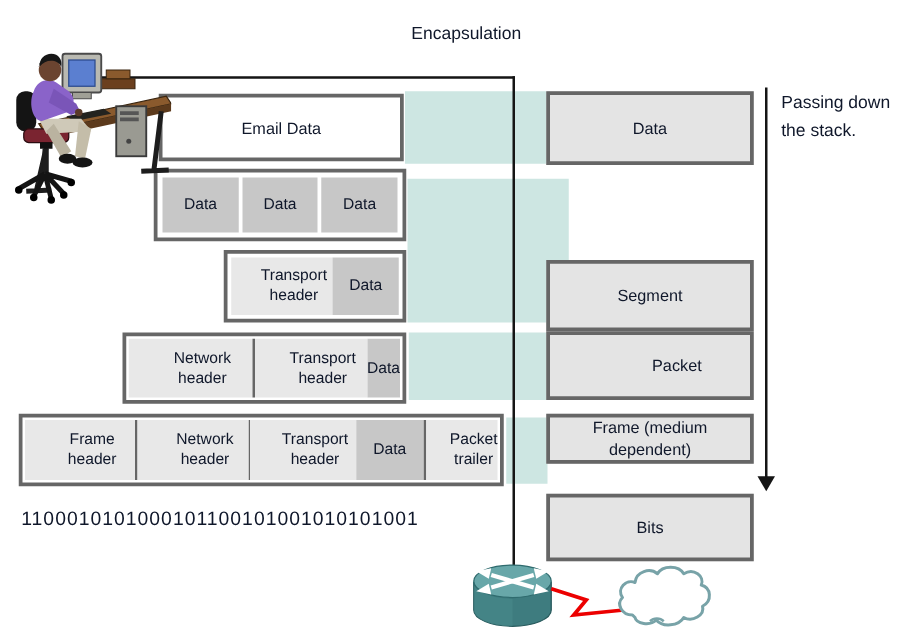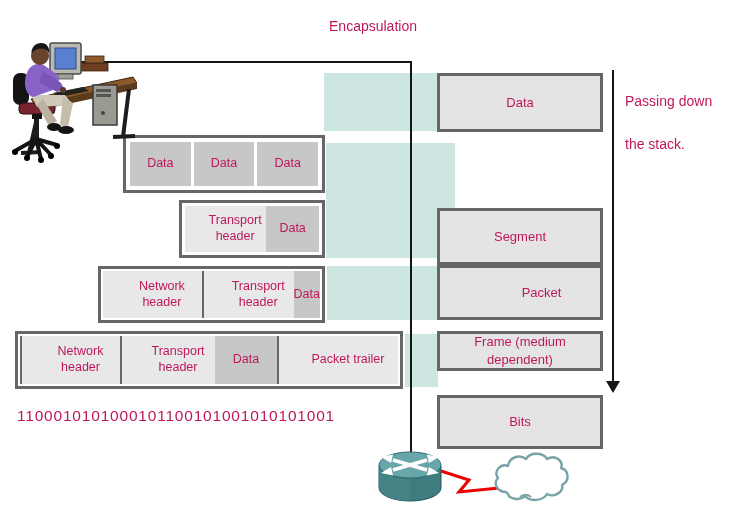--- a/index.html
+++ b/index.html
@@ -1,18 +1,18 @@
 <!DOCTYPE html>
 <html><head>
 <meta charset="utf-8">
 <style>
   html,body { margin:0; padding:0; background:#fff; }
   #canvas {
     position:relative; width:732px; height:514px; background:#ffffff;
-    font-family:"Liberation Sans", sans-serif; color:#be185d; overflow:hidden;
+    font-family:"Liberation Sans", sans-serif; color:#0f172a; overflow:hidden;
   }
   .abs { position:absolute; }
   
   #title { left:283px; top:18px; width:180px; text-align:center; font-size:14px; }
   
   .band { background:#cde6e2; z-index:1; }
   #band1 { left:324px; top:73px;  width:113px; height:58px; }
   #band2 { left:326px; top:143px; width:129px; height:115px; }
   #band3 { left:327px; top:266px; width:111px; height:54px; }
   #band4 { left:405px; top:334px; width:33px;  height:53px; }
@@ -42,21 +42,21 @@
          box-sizing:border-box; display:flex; align-items:center; justify-content:center;
          text-align:center; font-size:13px; line-height:1.35; z-index:3; }
   #pdu-data    { top:73px;  height:59px; }
   #pdu-segment { top:168px; height:57px;margin-top:40px; }
   #pdu-packet  { top:265px; height:55px;padding-left:43px; }
   #pdu-frame   { top:331px; height:40px; }
   #pdu-frame span { display:inline-block; max-width:112px; }
   #pdu-bits    { top:395px; height:54px; }
   
   #note { left:625px; top:70px; width:108px; font-size:14px; line-height:23px; }
-  #note span { display:block;margin-top:20px; }
+  #note span { display:block; }
   #arrow-line { left:612px; top:70px; width:2px; height:312px; background:#151515; }
   #arrow-head { left:606px; top:381px; width:0; height:0;
                 border-left:7px solid transparent; border-right:7px solid transparent;
                 border-top:12px solid #151515; }
   svg { display:block; }
 </style>
 </head>
 <body>
 
 <div id="canvas">
@@ -110,40 +110,44 @@
     <polygon points="38,66 52,88 44,93 32,72" fill="#bab3a0"></polygon>
     <ellipse cx="49" cy="94" rx="7" ry="4" fill="#141414"></ellipse>
     <path d="M22,40 C25,31 34,29 40,33 L50,40 C56,45 55,54 48,57 L28,64 C20,62 18,48 22,40 Z" fill="#8a63c9"></path>
     <path d="M38,38 L56,50 L59,56 L52,59 L34,49 Z" fill="#7a55b8"></path>
     <circle cx="58" cy="57" r="3" fill="#5a3a28"></circle>
     <circle cx="35" cy="23" r="9" fill="#6b4430"></circle>
     <path d="M26,21 A9,9 0 0 1 44,21 L42,15 A9,8 0 0 0 28,15 Z" fill="#171717"></path>
     <path d="M27,20 C26,14 31,10 36,10 C42,10 45,15 44,20 C41,14 31,14 27,20 Z" fill="#171717"></path>
   </svg>
 
+  <div class="abs row" id="row-email">
+    <span>Email Data</span>
+  </div>
 
   <div class="abs row" id="row-data3">
     <div class="cell cell-dark">Data</div>
     <div class="cell cell-dark">Data</div>
     <div class="cell cell-dark">Data</div>
   </div>
 
   <div class="abs row" id="row-seg">
     <div class="cell cell-light" style="flex:1.18">Transport header</div>
     <div class="cell cell-dark" style="flex:1">Data</div>
   </div>
 
   <div class="abs row" id="row-pkt">
     <div class="cell cell-light" style="width:80px">Network header</div>
     <div class="vdiv"></div>
     <div class="cell cell-light" style="width:71px">Transport header</div>
     <div class="cell cell-dark" style="flex:1">Data</div>
   </div>
 
   <div class="abs row" id="row-frm">
+    <div class="cell cell-light" style="width:79px">Frame header</div>
     <div class="vdiv"></div>
     <div class="cell cell-light" style="width:79px">Network header</div>
     <div class="vdiv"></div>
     <div class="cell cell-light" style="width:74px">Transport header</div>
     <div class="cell cell-dark" style="width:62px">Data</div>
     <div class="vdiv"></div>
     <div class="cell cell-light" style="flex:1">Packet trailer</div>
   </div>
 
   <div class="abs" id="bits-text">1100010101000101100101001010101001</div>

